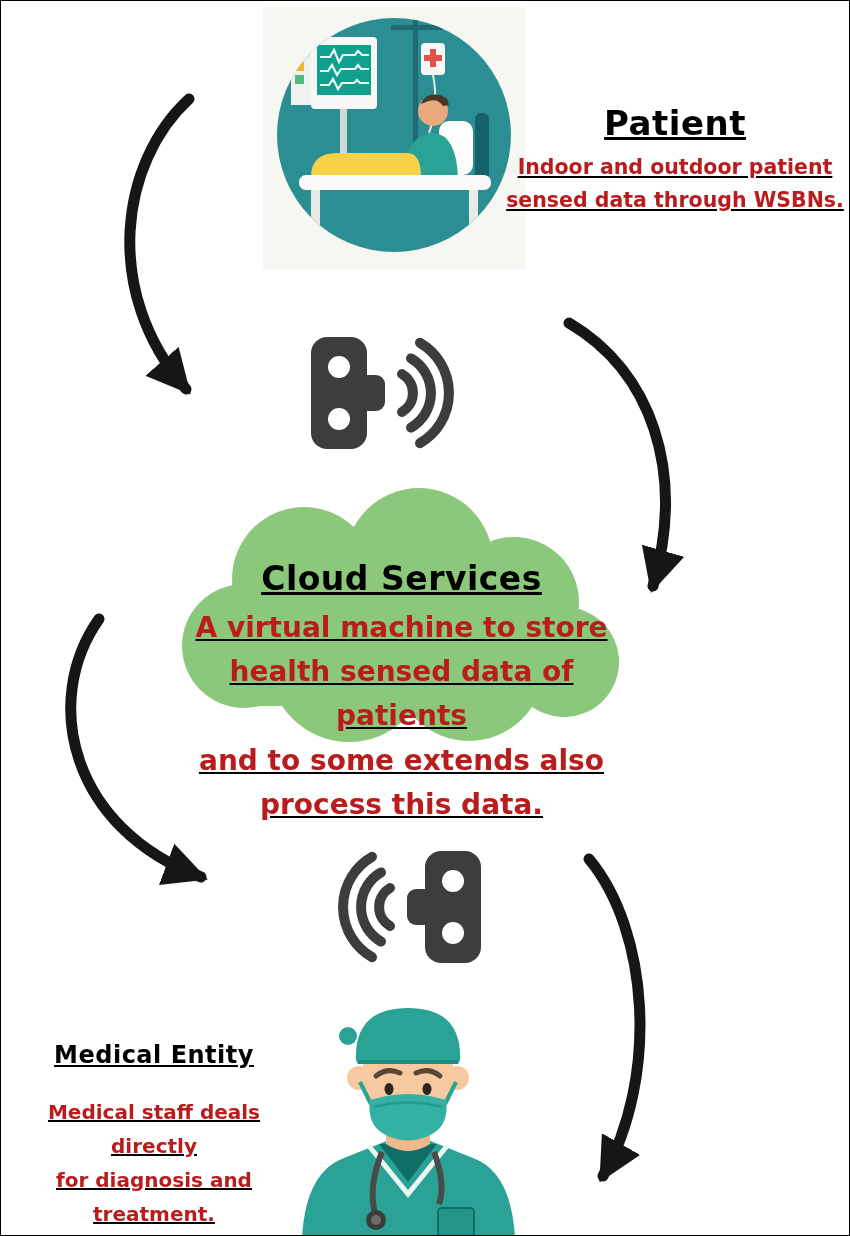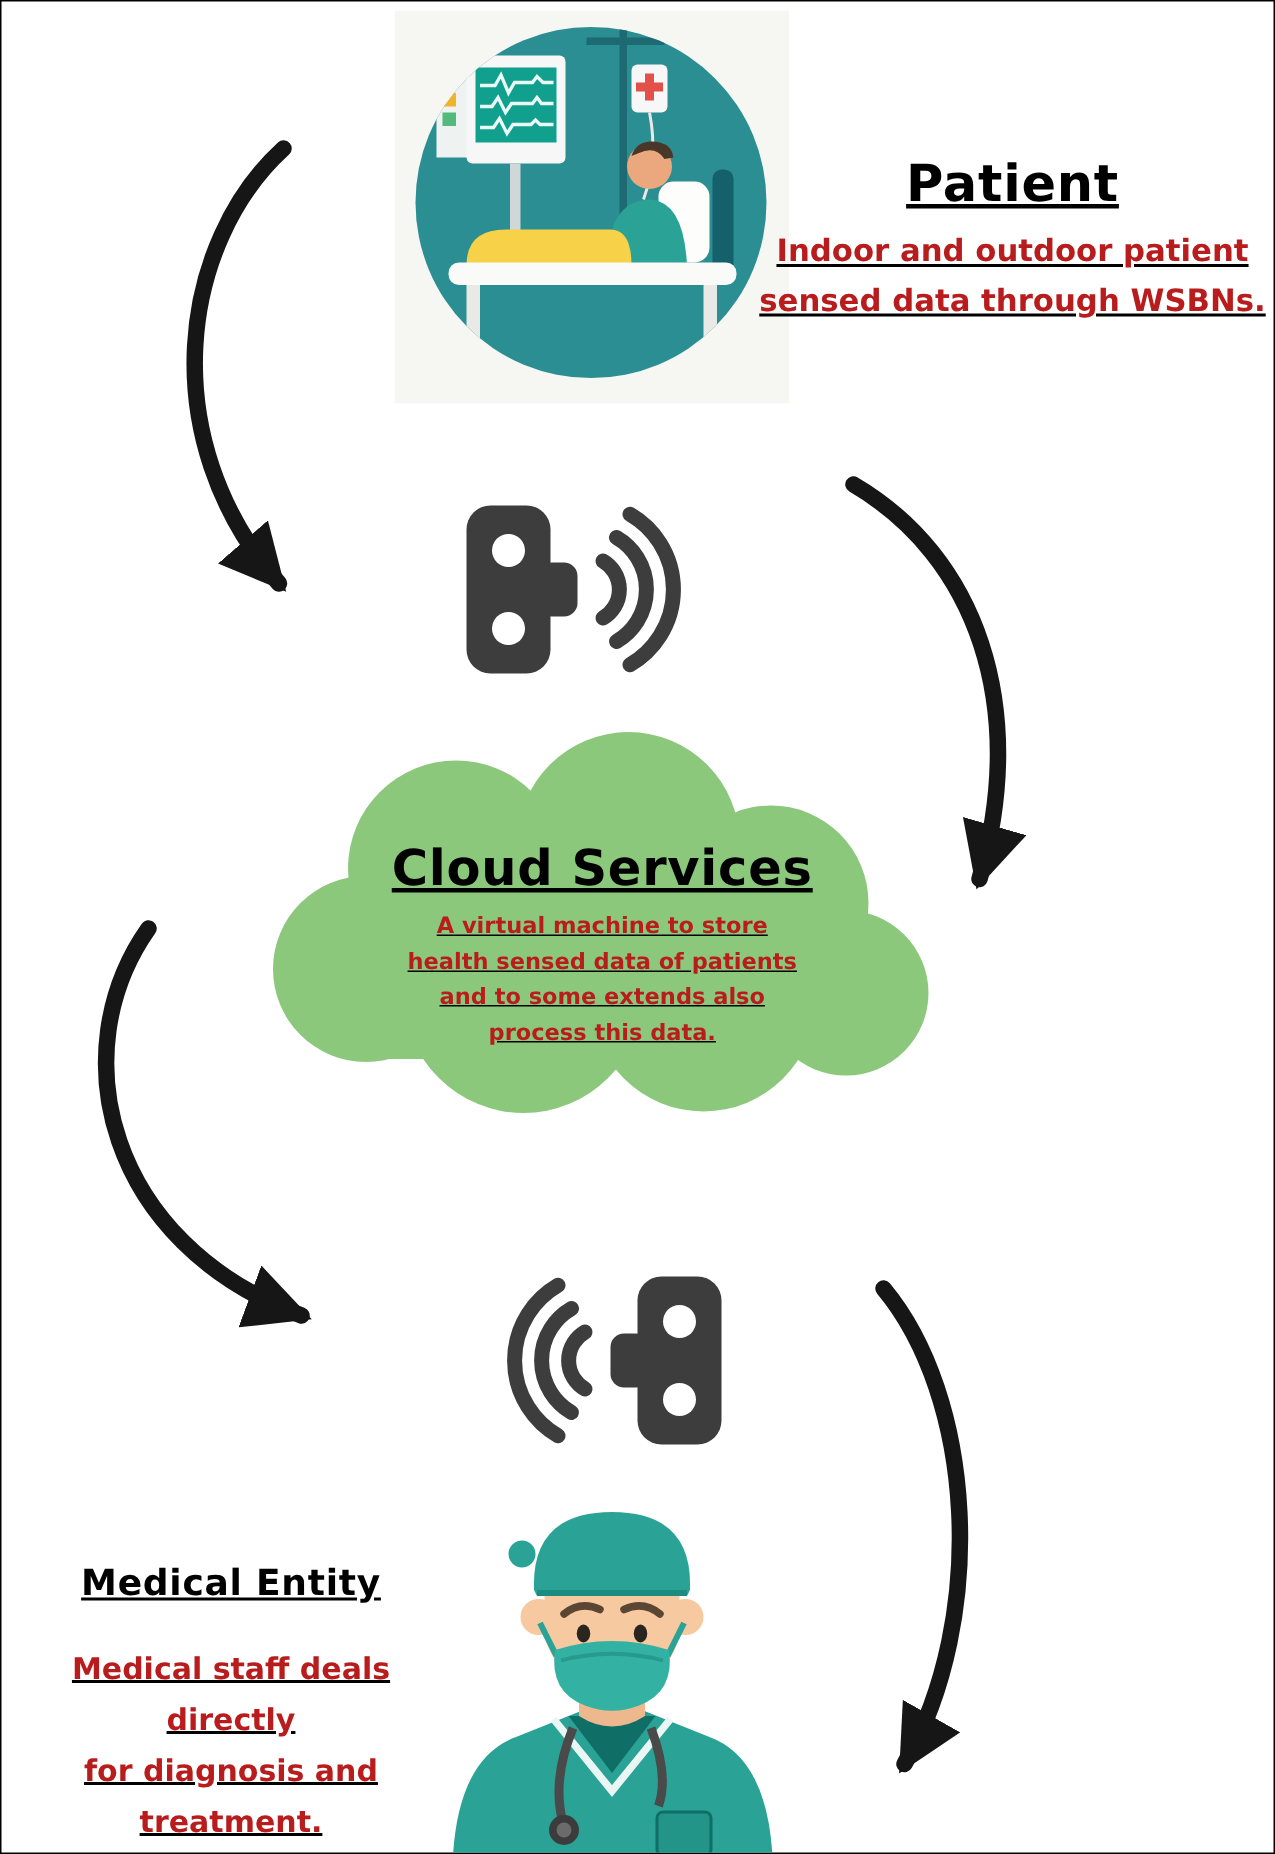--- a/index.html
+++ b/index.html
@@ -33,21 +33,21 @@
   .text-block { position:absolute; z-index:3; text-align:center; color:#000;text-decoration:underline; }
   .node-title { font-weight:bold; letter-spacing:0.5px; }
   .node-desc  { font-weight:bold; color:#b91c1c; white-space:pre-line; }
 
   .patient-text { left:500px; top:102px; width:348px; }
   .patient-text .node-title { font-size:34px; }
   .patient-text .node-desc  { font-size:20.5px; line-height:1.62; margin-top:8px; }
 
   .cloud-text { left:173px; top:558px; width:455px; }
   .cloud-text .node-title { font-size:33px; }
-  .cloud-text .node-desc  { font-size:15px; line-height:1.58; margin-top:8px; }
+  .cloud-text .node-desc  { font-size:28px; line-height:1.58; margin-top:8px; }
 
   .medical-text { left:8px; top:1040px; width:290px; }
   .medical-text .node-title { font-size:24px; }
   .medical-text .node-desc  { font-size:20px; line-height:1.7; margin-top:26px; }
 </style>
 </head>
 <body>
 
 <div class="canvas">
 

